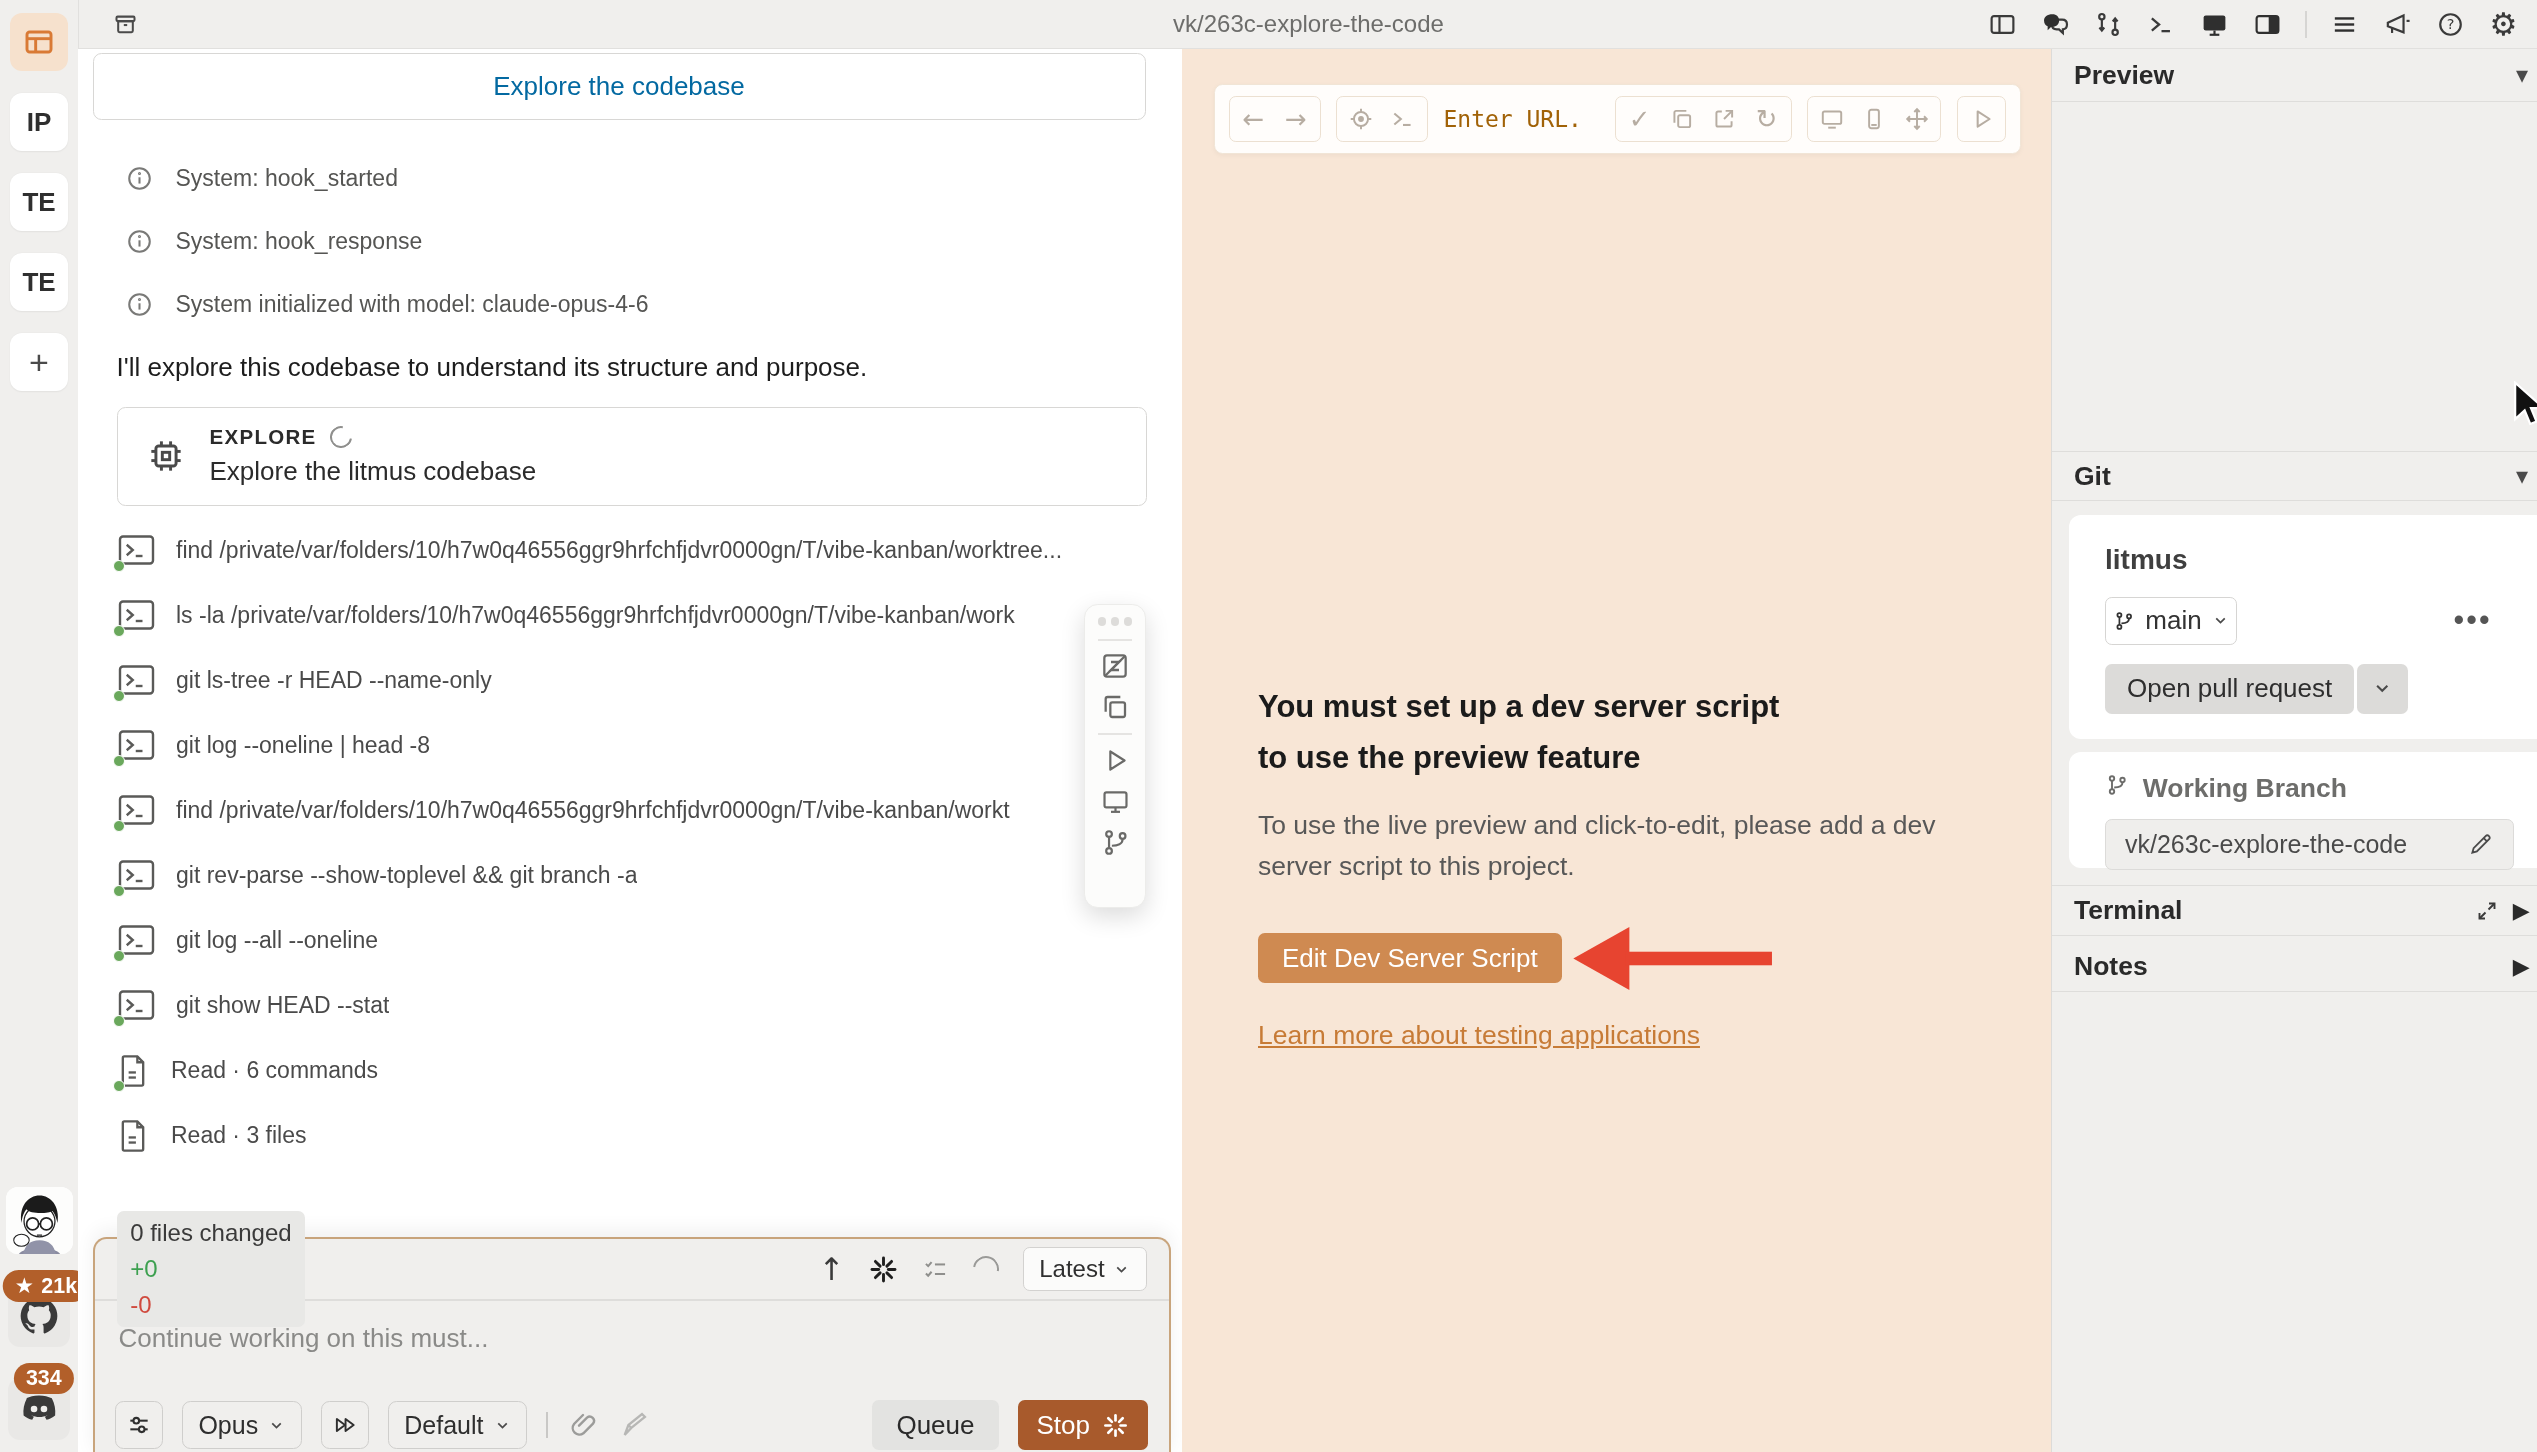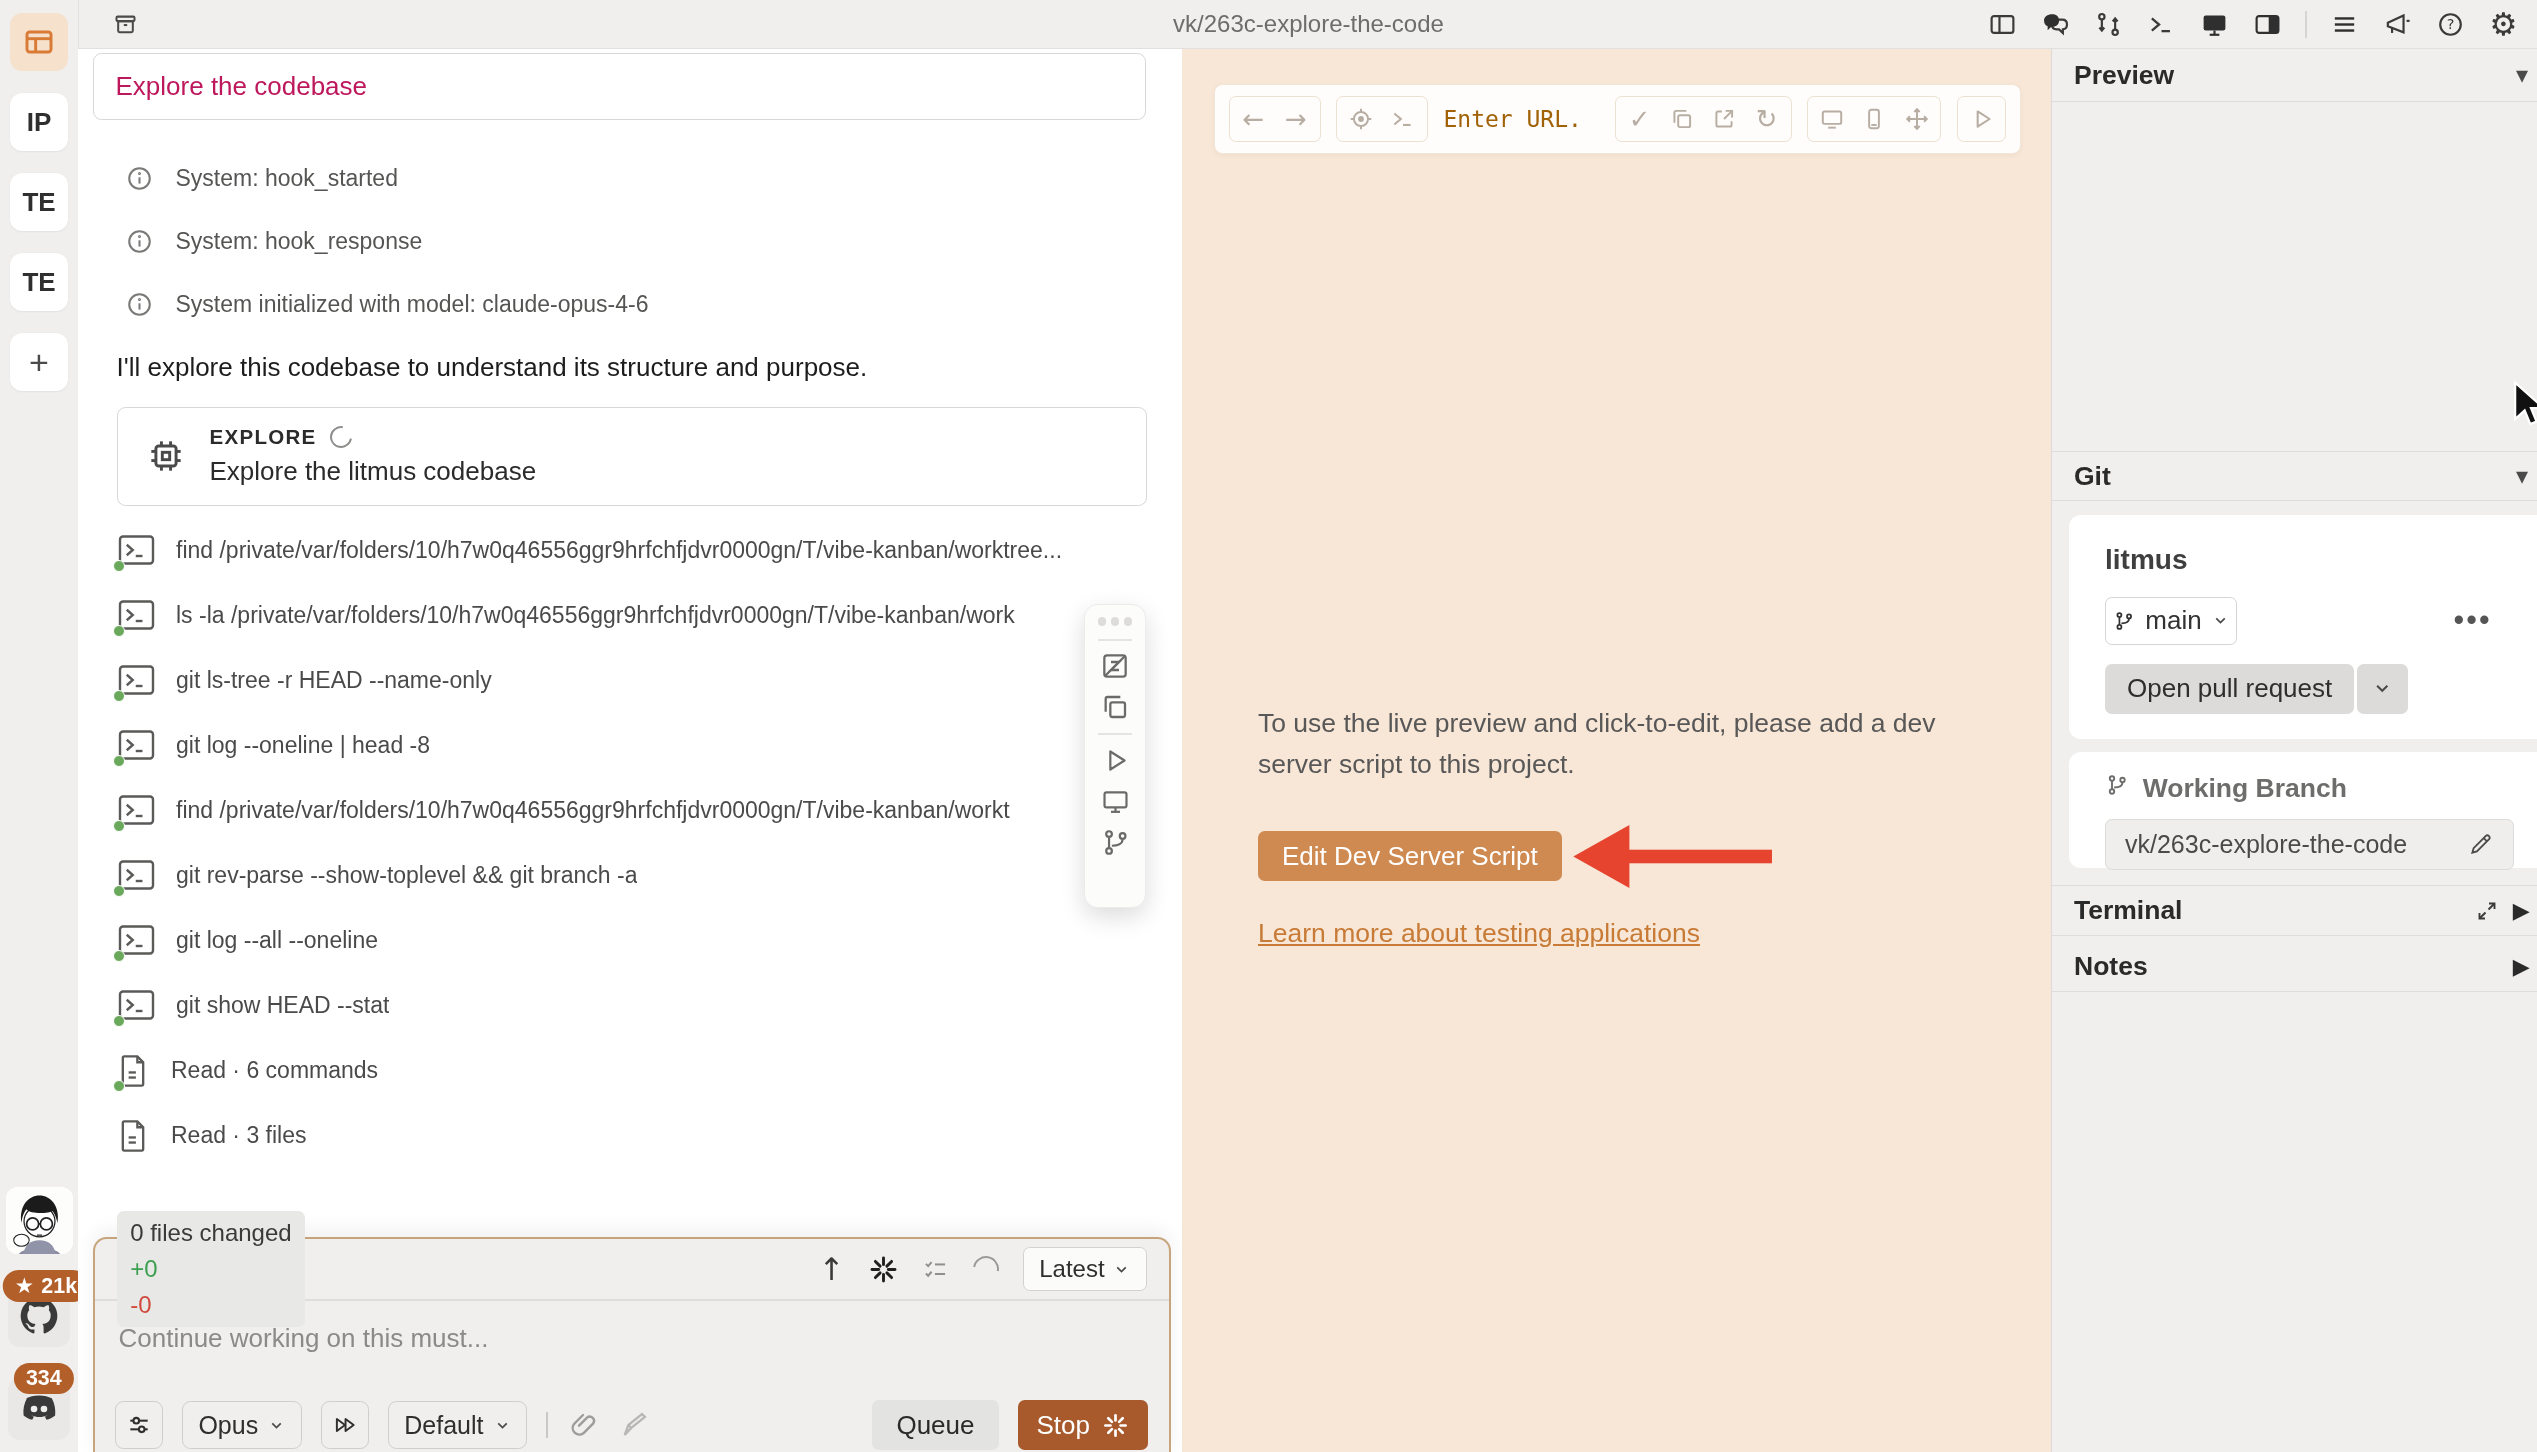--- a/index.html
+++ b/index.html
@@ -27,21 +27,21 @@
   .rail-bottom { position:absolute; left:0; bottom:12px; width:78px; display:flex; flex-direction:column; align-items:center; gap:31px; }
   .avatar { width:67px; height:67px; border-radius:12px; overflow:hidden; background:#fff; cursor:pointer; }
   .badge-tile { position:relative; width:62px; height:62px; border-radius:12px; background:#e9e8e6;
                 display:flex; align-items:center; justify-content:center; cursor:pointer; }
   .pill { position:absolute; top:-15.4px; left:50%; transform:translateX(-42%); background:#b25f2a; color:#fff;
           font-size:21.4px; font-weight:bold; border-radius:19px; padding:3.4px 12px; white-space:nowrap; }
 
   
   .chat { position:absolute; left:78px; top:49px; width:1104px; bottom:0; background:#ffffff; padding:4.3px 0 0 14.5px; overflow:hidden; }
   .task-card { width:1053px; height:67px; background:#fff; border:1.7px solid #d8d7d5; border-radius:8.5px;
-               padding:17px 22px; font-size:26px; color:#be185d; }
+               padding:17px 22px; font-size:26px; color:#0369a1;text-align:center; }
   .sys-list { margin-top:27px; }
   .sys-row { display:flex; align-items:center; gap:22px; height:63px; margin-left:32px; color:#555553; font-size:23px; cursor:pointer; }
   .assistant-msg { margin:15.4px 0 24px 24px; font-size:26px; color:#1d1d1d; }
   .tool-card { margin-left:24px; width:1030px; height:99px; border:1.7px solid #d8d7d5; border-radius:8.5px;
                display:flex; align-items:center; gap:22px; padding:0 26px; cursor:pointer; }
   .tool-label-row { display:flex; align-items:center; gap:13.7px; }
   .tool-label { font-size:20.5px; font-weight:bold; letter-spacing:1.3px; color:#2b2b2b; }
   .tool-desc { font-size:26px; color:#2b2b2b; margin-top:6.8px; }
   .spin { width:22px; height:22px; border:2.6px solid #8f8f8d; border-radius:50%; border-right-color:transparent; transform:rotate(-35deg); }
 
@@ -683,20 +683,24 @@
     <div class="pv-group">
       <span class="pv-ico">
         <svg width="26" height="26" viewBox="0 0 24 24" fill="none" stroke="#b7ada2" stroke-width="1.9" stroke-linejoin="round">
             <path d="M8 5l11 7-11 7z"></path>
           </svg>
       </span>
     </div>
   </div>
 
   <div class="empty-state">
+    <div class="es-h">
+      <div>You must set up a dev server script</div>
+      <div>to use the preview feature</div>
+    </div>
     <div class="es-body">To use the live preview and click-to-edit, please add a dev server script to this project.</div>
     <div class="cta-row">
       <button class="cta-btn">Edit Dev Server Script</button>
       <svg class="cta-arrow" width="205" height="73" viewBox="0 0 240 86">
         <polygon points="2,43 68,6 68,80" fill="#e74430"></polygon>
         <rect x="64" y="35" width="172" height="16" fill="#e74430"></rect>
       </svg>
     </div>
     <span class="es-link">Learn more about testing applications</span>
   </div>

